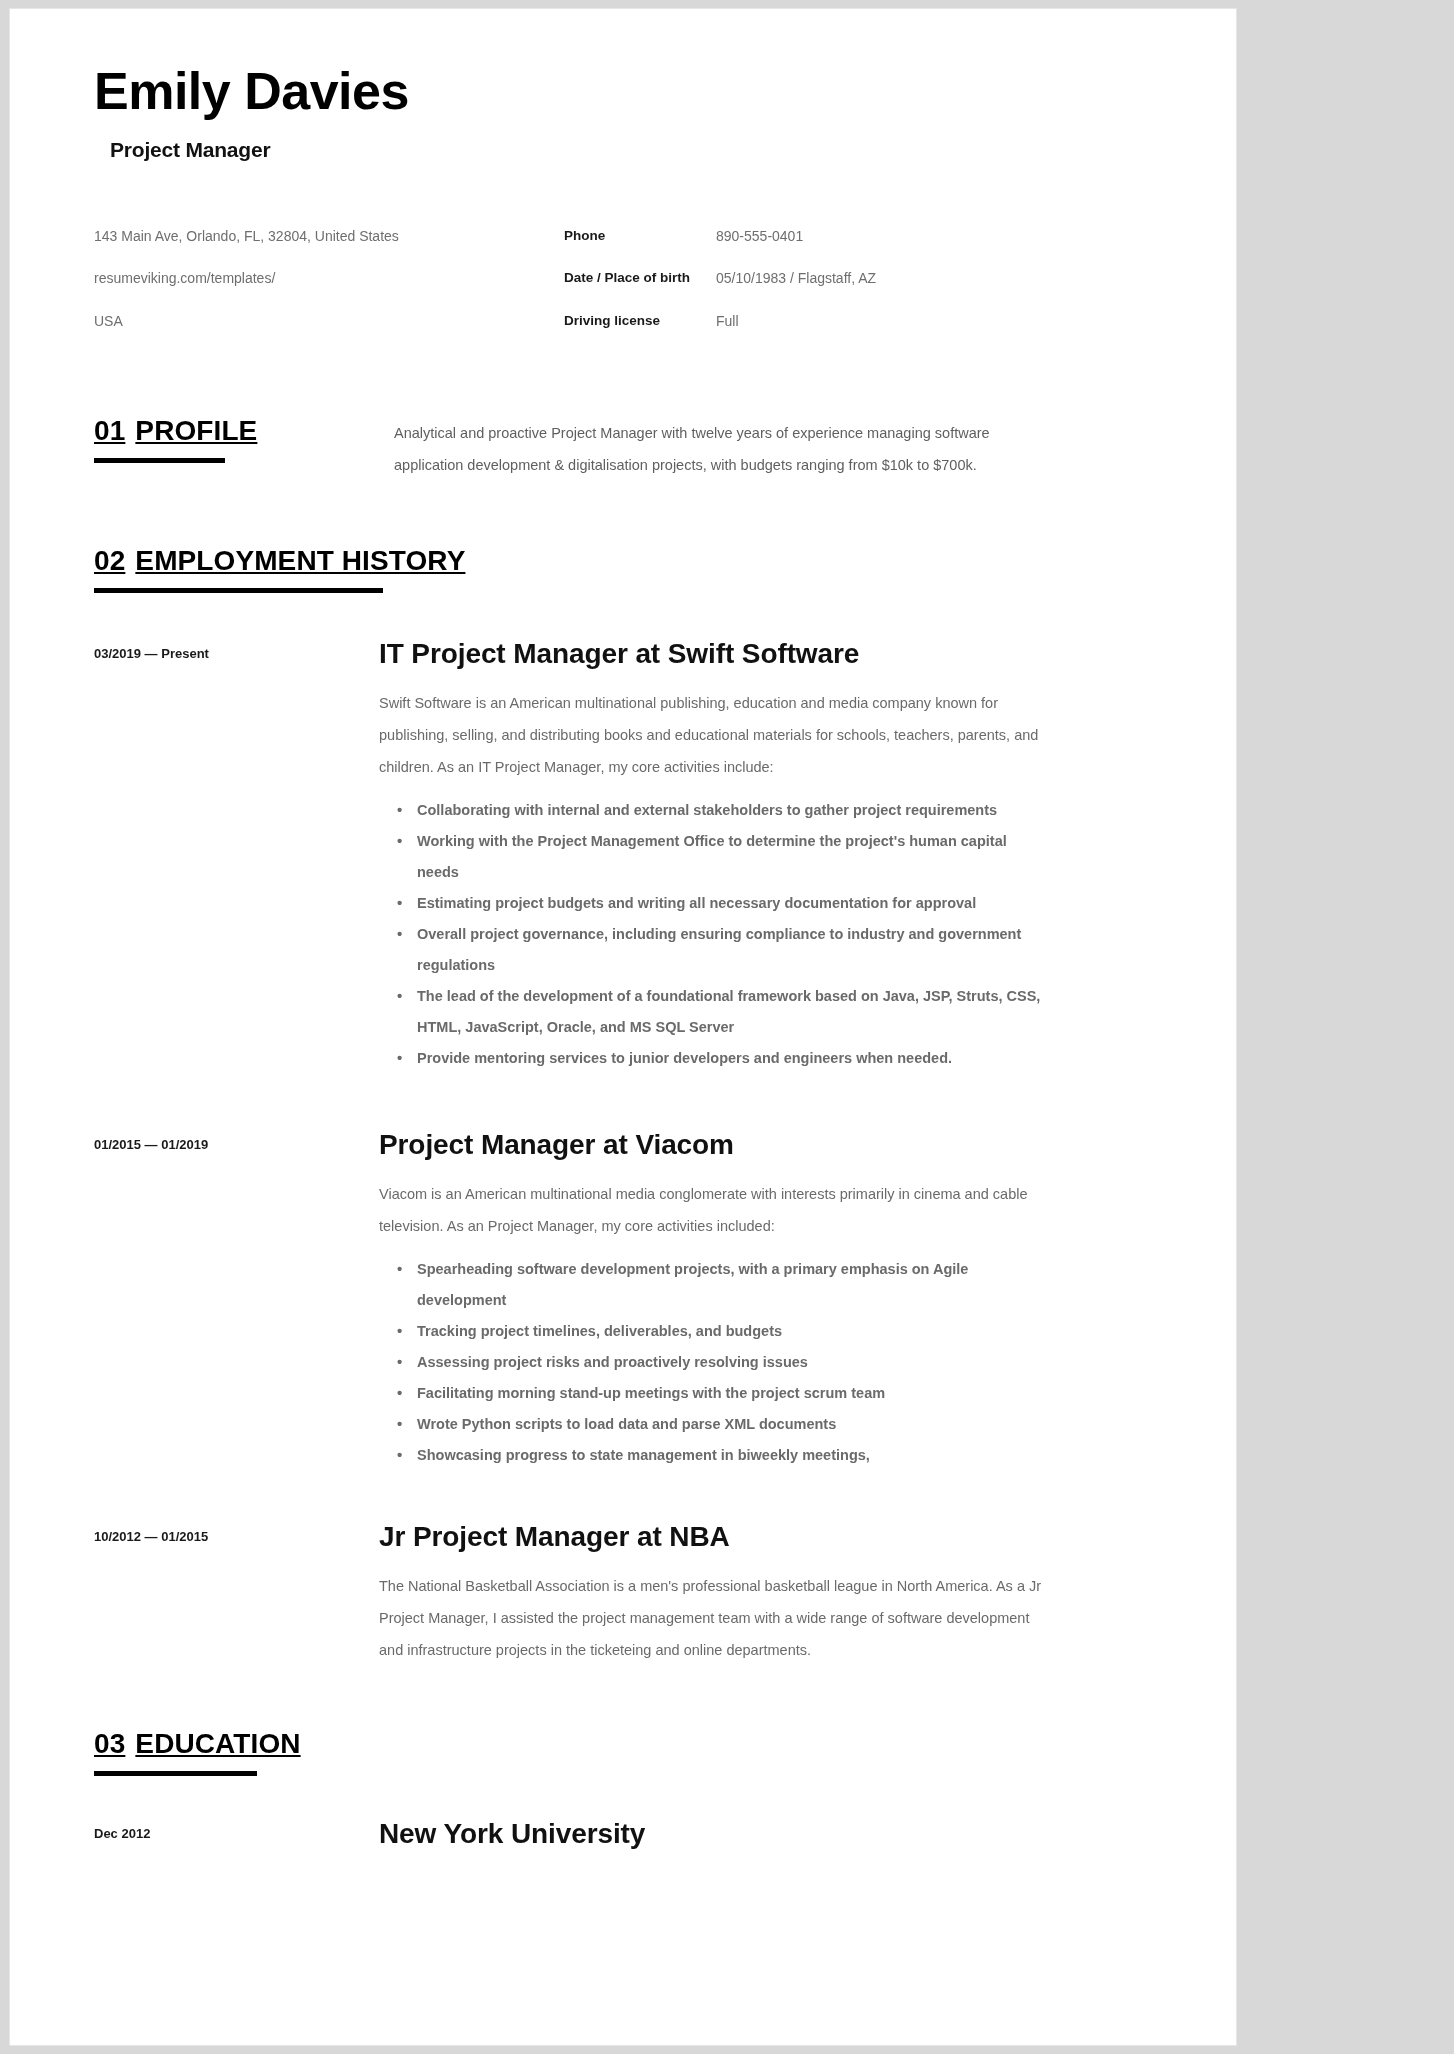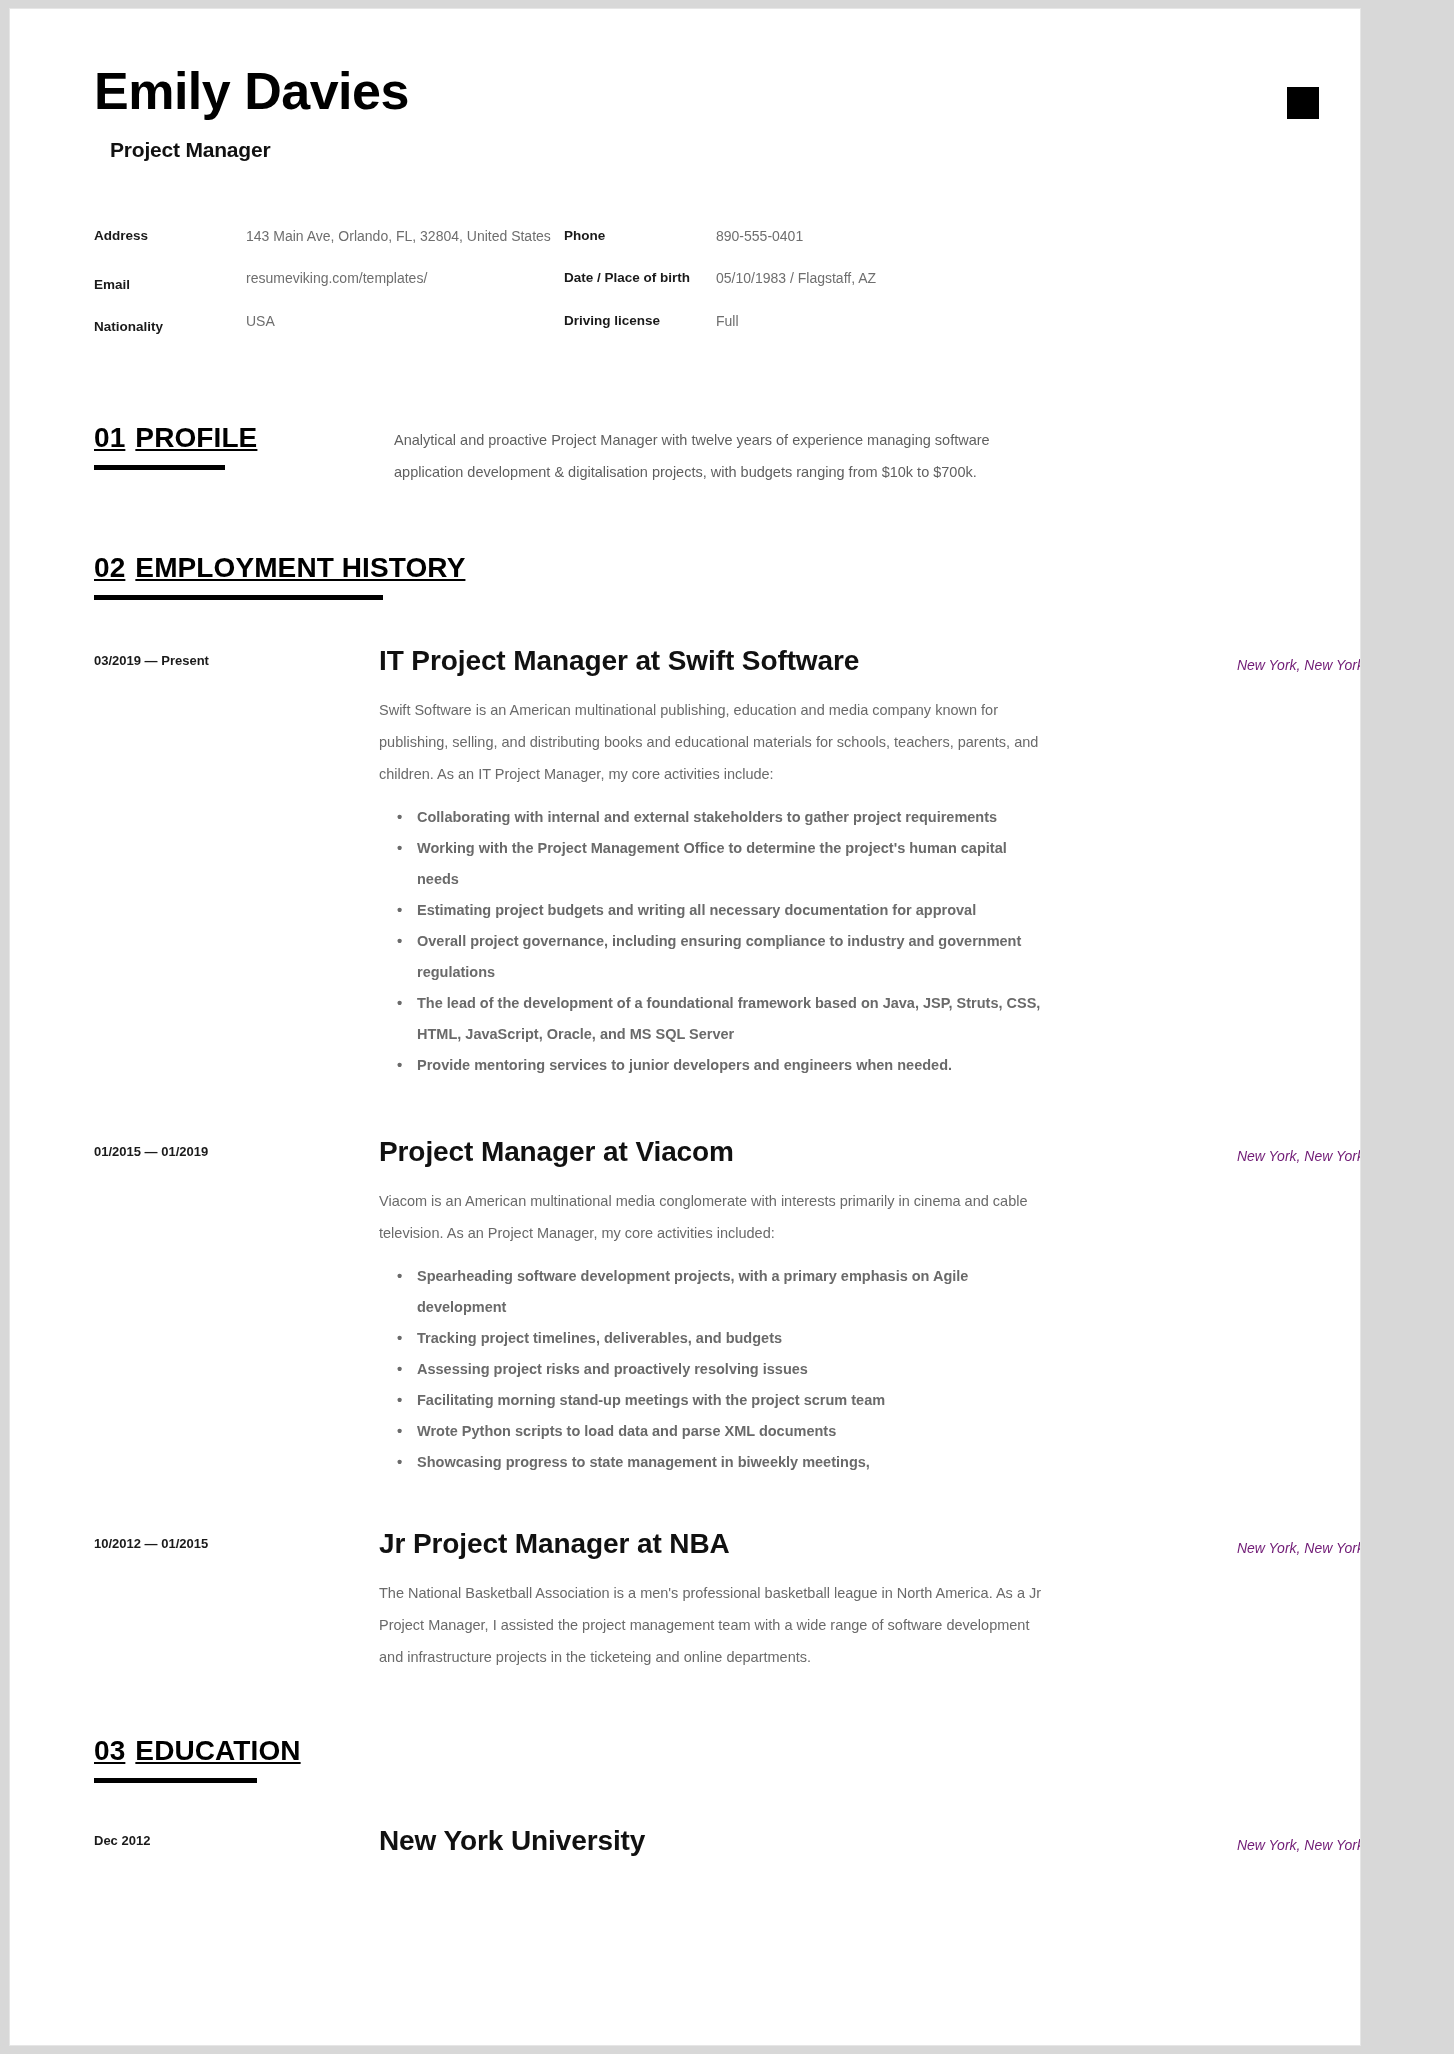--- a/index.html
+++ b/index.html
@@ -10,21 +10,21 @@
   body {
     width: 1454px;
     height: 2054px;
     font-family: "Liberation Sans", sans-serif;
     overflow: hidden;
   }
   .page {
     position: absolute;
     left: 9px;
     top: 8px;
-    width: 1352px;
+    width: 1228px;
     height: 2038px;
     background: #ffffff;
     box-sizing: border-box;
     border: 1px solid #e6e6e6;
     overflow: hidden;
   }
   .inner {
     position: absolute;
     left: 84px;
     top: 0;
@@ -208,25 +208,20 @@
 
     <div class="header">
       <div class="name">Emily Davies</div>
       <div class="jobtitle">Project Manager</div>
       <div class="photo-box"></div>
     </div>
 
     <div class="contact">
 
       <div class="contact-col left">
-        <div class="labels">
-          <div class="c-label">Address</div>
-          <div class="c-label offset">Email</div>
-          <div class="c-label">Nationality</div>
-        </div>
         <div class="values">
           <div class="c-value" style="margin-bottom:18px;">143 Main Ave, Orlando, FL, 32804, United States</div>
           <div class="c-value">resumeviking.com/templates/</div>
           <div class="c-value">USA</div>
         </div>
       </div>
 
       <div class="contact-col right">
         <div class="labels wide">
           <div class="c-label">Phone</div>

